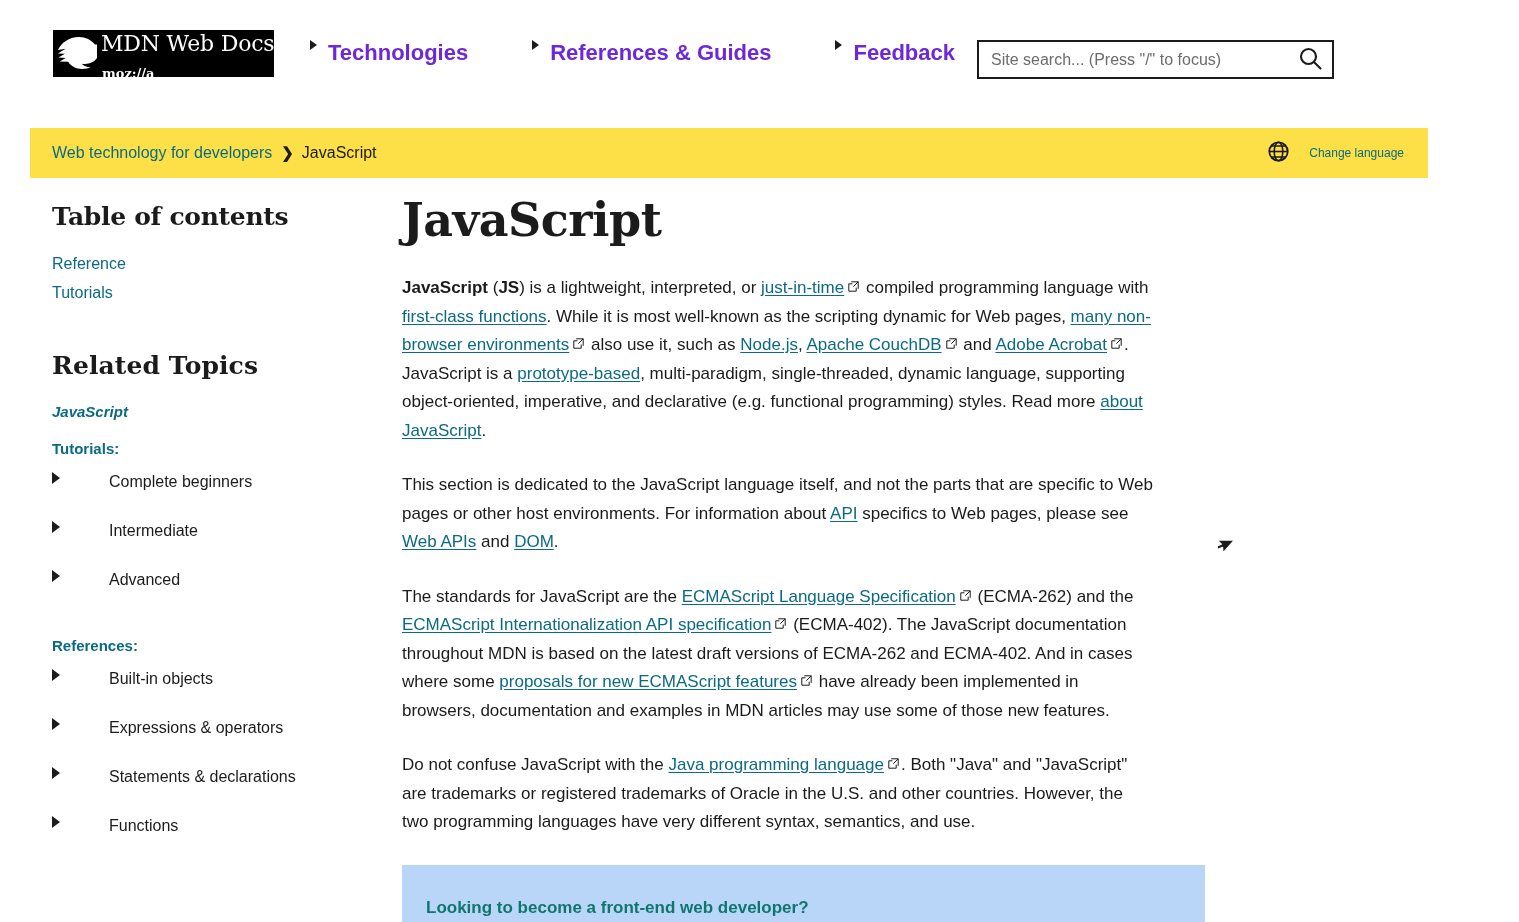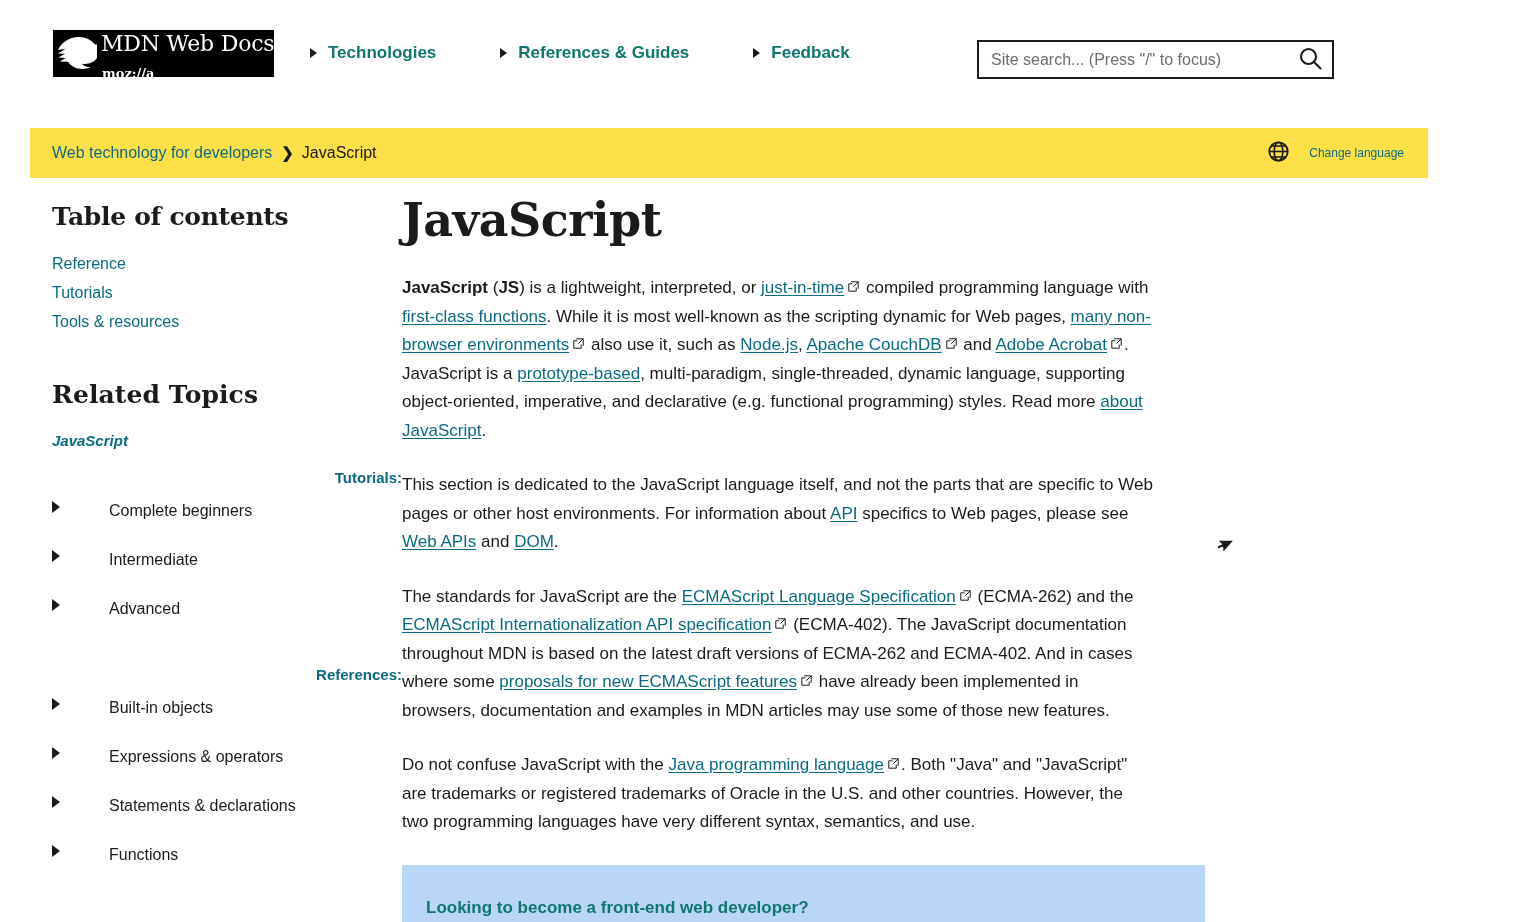--- a/index.html
+++ b/index.html
@@ -68,24 +68,24 @@
   }
 
   .main-nav {
     display: flex;
     align-items: center;
     margin-left: 50px;
     gap: 0;
   }
   .nav-item {
     display: flex;
-    align-items: center;
-    font-size: 17px;
-    font-weight: bold;
-    color: #0f766e;
+    align-items: flex-start;
+    font-size: 22px;
+    font-weight: bold;
+    color: #6d28d9;
     cursor: pointer;
     white-space: nowrap;
     padding: 6px 0;
   }
   .nav-item + .nav-item { margin-left: 64px; }
   .nav-arrow {
     display: inline-block;
     width: 0; height: 0;
     border-left: 7px solid #1b1b1b;
     border-top: 5px solid transparent;
@@ -207,21 +207,20 @@
     line-height: 26px;
     margin-bottom: 11px;
     cursor: pointer;
   }
   .side-group-head {
     font-size: 15px;
     font-weight: bold;
     color: #0b6a83;
     line-height: 26px;
     margin: 0 0 10px 0;
-    text-align: right;
   }
   .side-row {
     display: flex;
     align-items: flex-start;
     font-size: 16px;
     color: #1b1b1b;
     line-height: 20px;
     height: 49px;
     cursor: pointer;
     gap: 36px;
@@ -359,21 +358,20 @@
     <span class="lang-label">Change language</span>
   </div>
 </div>
 
 <div class="page">
 
   <aside class="sidebar">
     <h2 class="toc-title">Table of contents</h2>
     <a class="toc-link">Reference</a>
     <a class="toc-link">Tutorials</a>
-    <a class="toc-link">Tools &amp; resources</a>
 
     <h2 class="related-title">Related Topics</h2>
     <div class="related-current">JavaScript</div>
 
     <div class="side-group-head">Tutorials:</div>
     <div class="side-row">
       <span class="tri"></span>
       <span>Complete beginners</span>
     </div>
     <div class="side-row">

